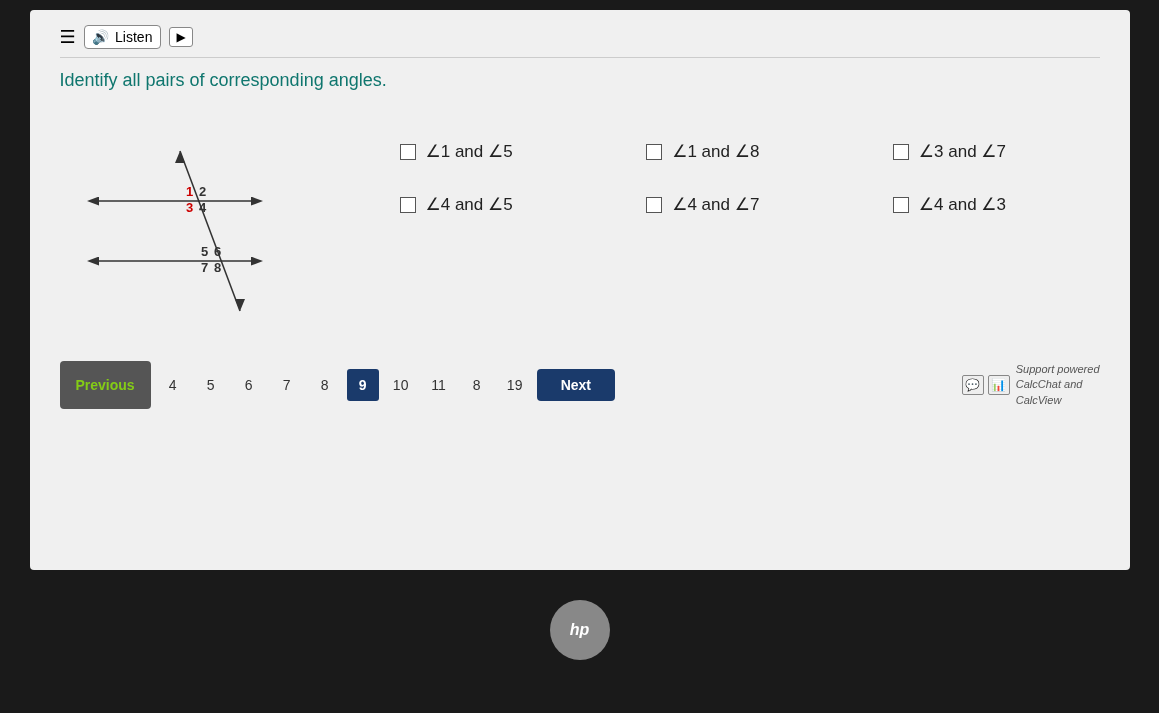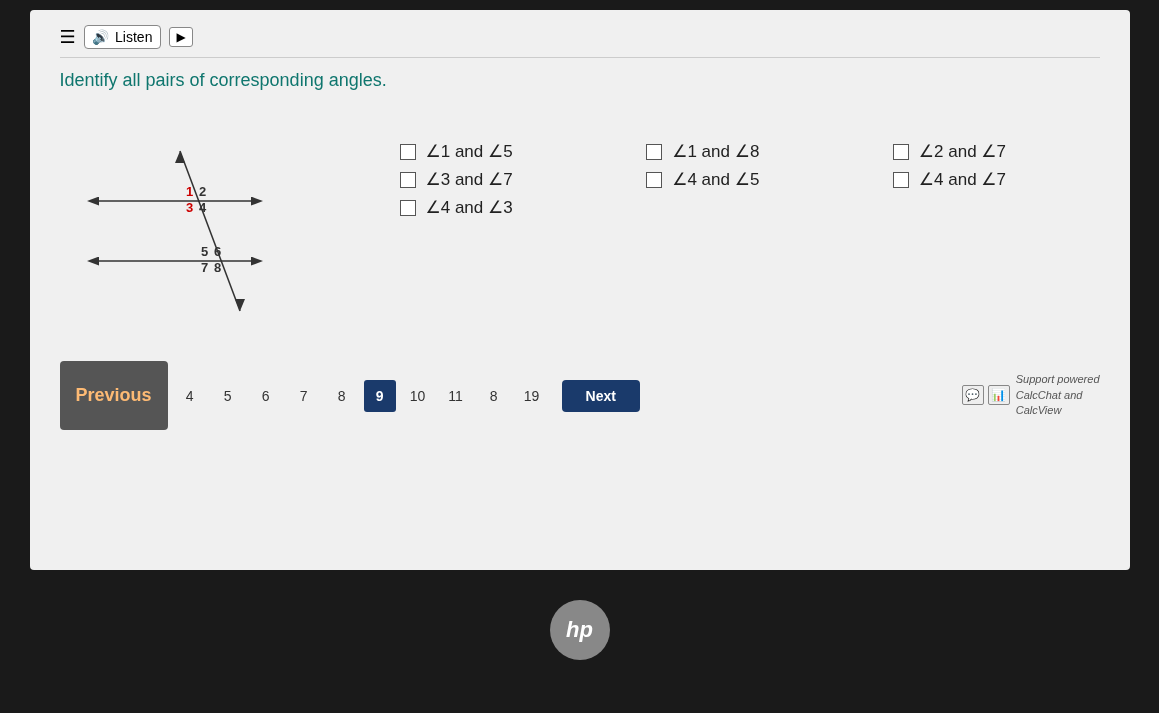--- a/index.html
+++ b/index.html
@@ -82,21 +82,21 @@
 
     .diagram-svg {
       width: 300px;
       height: 200px;
     }
 
     .options-area {
       flex: 1;
       display: grid;
       grid-template-columns: 1fr 1fr 1fr;
-      gap: 7px 40px;
+      gap: 32px 40px;
       margin-top: 30px;
     }
 
     .option-item {
       display: flex;
       align-items: center;
       gap: 10px;
       font-size: 17px;
       color: #222;
       cursor: pointer;
@@ -115,25 +115,25 @@
     .pagination-bar {
       display: flex;
       align-items: center;
       gap: 6px;
       margin-top: 30px;
       padding-top: 10px;
     }
 
     .prev-btn {
       background: #555;
-      color: #fdba74;
+      color: #84cc16;
       border: none;
       border-radius: 4px;
-      padding: 24px 16px;
-      font-size: 18px;
+      padding: 16px 16px;
+      font-size: 14px;
       cursor: pointer;
       font-weight: bold;
     }
 
     .page-num {
       width: 32px;
       height: 32px;
       display: flex;
       align-items: center;
       justify-content: center;
@@ -151,21 +151,20 @@
 
     .next-btn {
       background: #1a3a6b;
       color: #fff;
       border: none;
       border-radius: 4px;
       padding: 8px 24px;
       font-size: 14px;
       cursor: pointer;
       font-weight: bold;
-      margin-left: 8px;
     }
 
     .support-area {
       margin-left: auto;
       display: flex;
       align-items: center;
       gap: 6px;
       font-size: 11px;
       color: #555;
     }
@@ -189,21 +188,21 @@
 
     .hp-logo {
       width: 60px;
       height: 60px;
       background: #888;
       border-radius: 50%;
       display: flex;
       align-items: center;
       justify-content: center;
       color: #fff;
-      font-size: 22px;
+      font-size: 16px;
       font-style: italic;
       font-weight: bold;
       margin: 10px auto 0 auto;
     }
 
     .bottom-area {
       display: flex;
       justify-content: center;
       margin-top: 20px;
     }
@@ -272,24 +271,20 @@
 
       <div class="option-item">
         <span class="checkbox"></span>
         <span>∠1 and ∠5</span>
       </div>
       <div class="option-item">
         <span class="checkbox"></span>
         <span>∠1 and ∠8</span>
       </div>
 
-      <div class="option-item">
-        <span class="checkbox"></span>
-        <span>∠2 and ∠7</span>
-      </div>
       <div class="option-item">
         <span class="checkbox"></span>
         <span>∠3 and ∠7</span>
       </div>
 
       <div class="option-item">
         <span class="checkbox"></span>
         <span>∠4 and ∠5</span>
       </div>
       <div class="option-item">

